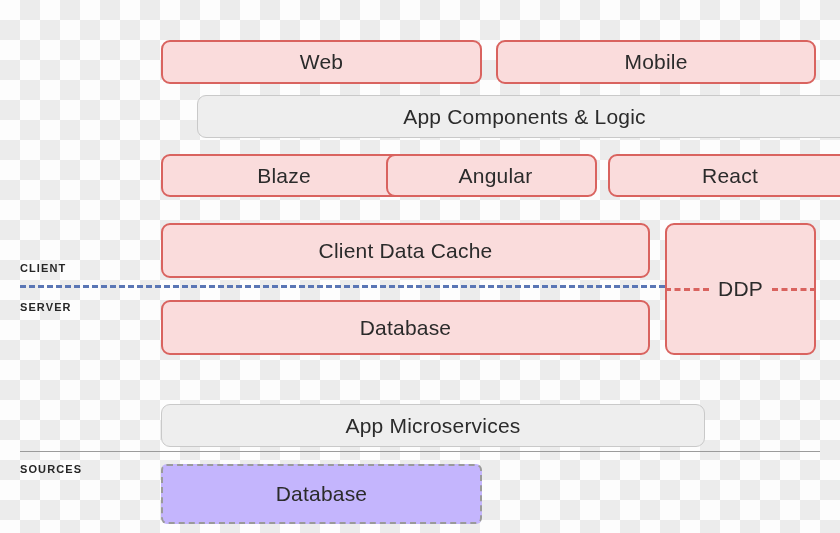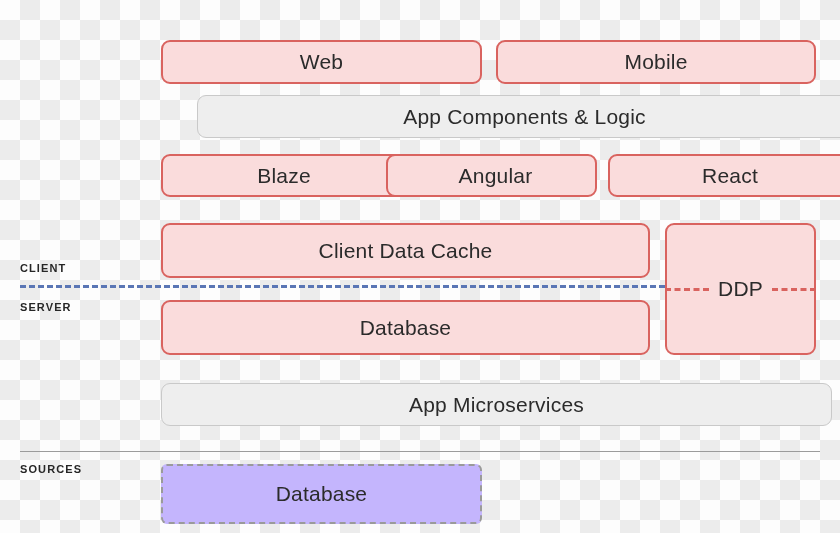--- a/index.html
+++ b/index.html
@@ -110,21 +110,21 @@
       <span class="ddp-dash"></span>
       <span class="ddp-text">DDP</span>
       <span class="ddp-dash"></span>
     </div>
   </div>
 
   <div class="box red" style="left:161px;top:300px;width:489px;height:55px;">
     <span>Database</span>
   </div>
 
-  <div class="box gray" style="left:161px;top:383px;width:671px;height:43px;">
+  <div class="box gray" style="left:161px;top:404px;width:544px;height:43px;">
     <span>App Microservices</span>
   </div>
 
   <div class="box dashed" style="left:161px;top:464px;width:321px;height:60px;">
     <span>Database</span>
   </div>
 
   <div class="divider-blue" style="left:20px;top:285px;width:645px;"></div>
   <div class="divider-gray" style="left:20px;top:451px;width:800px;"></div>
 

